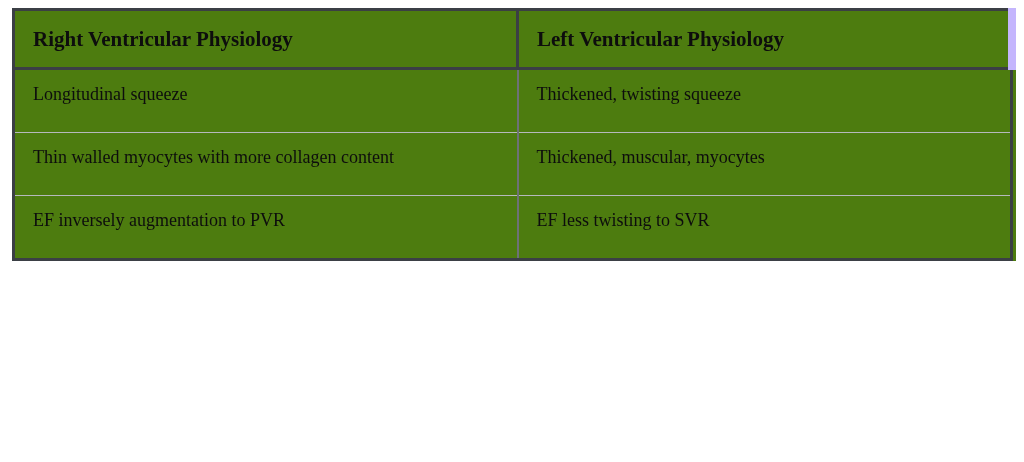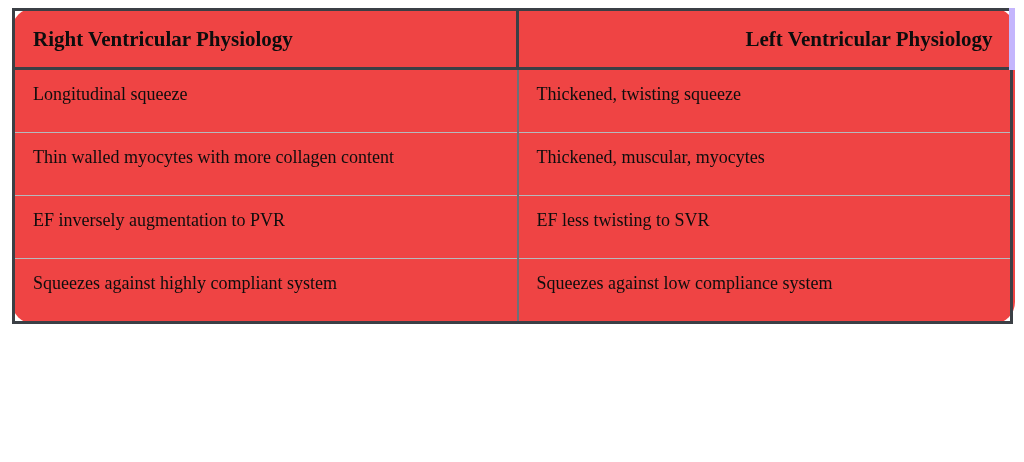--- a/index.html
+++ b/index.html
@@ -23,22 +23,21 @@
   .table-wrap {
     position: absolute;
     left: 12px;
     top: 8px;
     width: 998px;
   }
   table.physiology-table {
     border-collapse: collapse;
     table-layout: fixed;
     width: 998px;
-    background: #ef4444;
-    border-radius: 22px;
+    background: #4d7c0f;
   }
   table.physiology-table col.c1 { width: 504px; }
   table.physiology-table col.c2 { width: 494px; }
 
   table.physiology-table th,
   table.physiology-table td {
     border: 1px solid #b6b9bd;
     vertical-align: top;
     padding: 12px 16px 12px 18px;
     font-size: 18px;
@@ -52,22 +51,21 @@
     padding-top: 14px;
     padding-bottom: 14px;
     border-top: 3px solid #3b3f45;
     border-bottom: 3px solid #3b3f45;
   }
   table.physiology-table thead th.first {
     border-left: 3px solid #3b3f45;
     border-right: 3px solid #3b3f45;
   }
   table.physiology-table thead th.last {
-    border-right: 6px solid #c4b5fd;
-    text-align: right;
+    border-right: 8px solid #c4b5fd;
   }
   table.physiology-table tbody td.first {
     border-left: 3px solid #3b3f45;
     border-right: 2px solid #6d7177;
   }
   table.physiology-table tbody td.last {
     border-right: 3px solid #3b3f45;
   }
   table.physiology-table tbody tr:last-child td {
     border-bottom: 3px solid #3b3f45;
@@ -99,20 +97,16 @@
           <td class="last">Thickened, twisting squeeze</td>
         </tr>
         <tr>
           <td class="first tall-cell">Thin walled myocytes with more collagen content</td>
           <td class="last tall-cell">Thickened, muscular, myocytes</td>
         </tr>
         <tr>
           <td class="first">EF inversely augmentation to PVR</td>
           <td class="last">EF less twisting to SVR</td>
         </tr>
-        <tr>
-          <td class="first">Squeezes against highly compliant system</td>
-          <td class="last">Squeezes against low compliance system</td>
-        </tr>
       </tbody>
     </table>
   </div>
 </div>
 
 </body></html>

